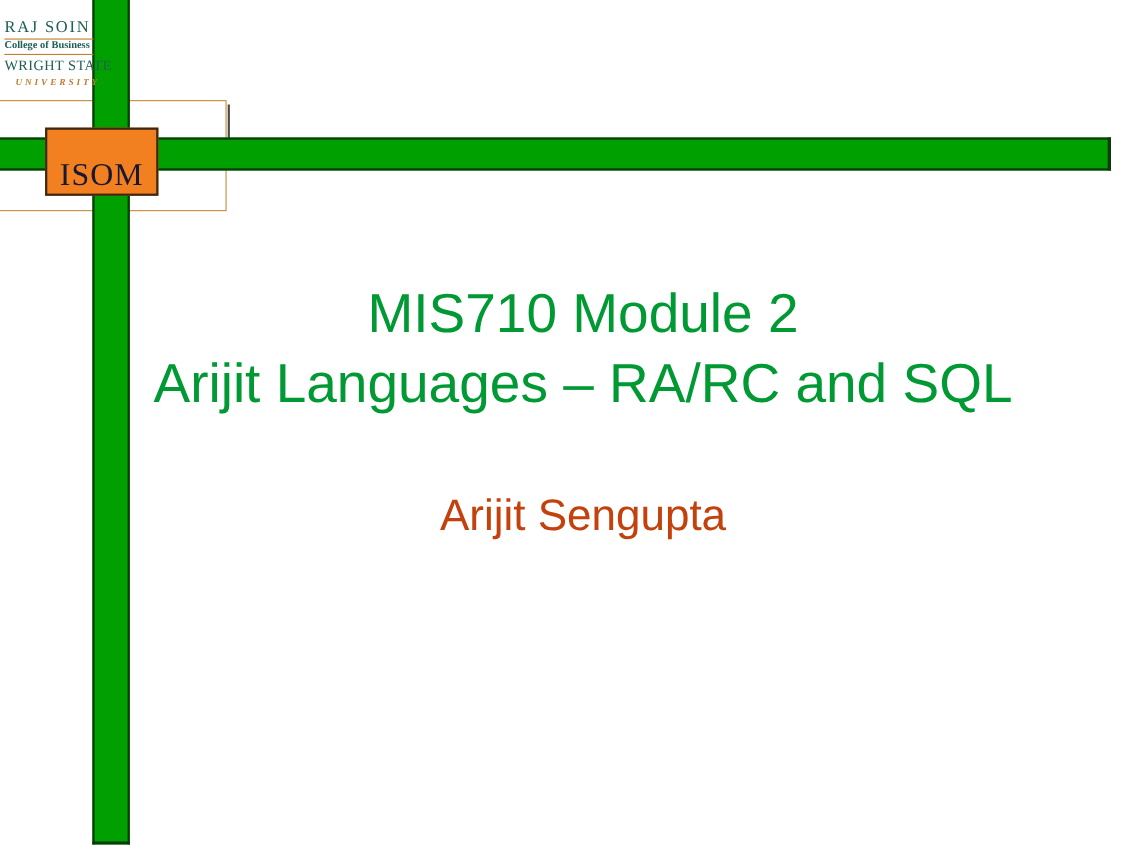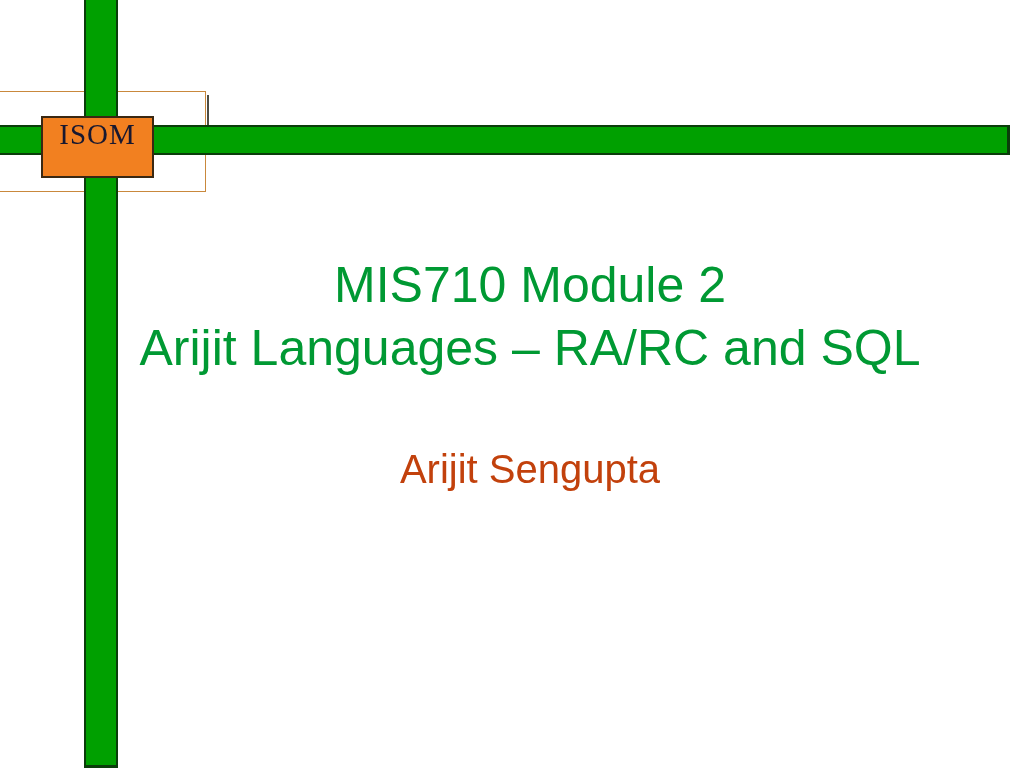--- a/index.html
+++ b/index.html
@@ -60,27 +60,27 @@
     border-bottom: 2px solid #0b3d0b;
     border-right: 3px solid #0b3d0b;
     box-sizing: border-box;
   }
 
   
   .isom-badge {
     position: absolute;
     left: 41px;
     top: 116px;
-    width: 113px;
+    width: 103px;
     height: 62px;
     background: #f28020;
     border: 2.5px solid #3a2812;
     box-sizing: border-box;
     display: flex;
-    align-items: flex-start;
+    align-items: flex-end;
     justify-content: center;
   }
   .isom-badge span {
     font-family: "Liberation Serif", serif;
     font-size: 29px;
     letter-spacing: 1px;
     color: #181830;
   }
 
   
@@ -156,20 +156,28 @@
   <div class="frame-outline"></div>
   <div class="frame-shadow"></div>
 
   <div class="vertical-bar"></div>
   <div class="horizontal-bar"></div>
 
   <div class="isom-badge">
     <span>ISOM</span>
   </div>
 
+  <div class="logo">
+    <div class="raj-soin">RAJ SOIN</div>
+    <hr class="rule">
+    <div class="college">College of Business</div>
+    <hr class="rule">
+    <div class="wright-state">WRIGHT STATE</div>
+    <div class="university">UNIVERSITY</div>
+  </div>
 
   <div class="title-block">
     <div>MIS710 Module 2</div>
     <div>Arijit Languages – RA/RC and SQL</div>
   </div>
 
   <div class="subtitle">Arijit Sengupta</div>
 
 </div>
 

